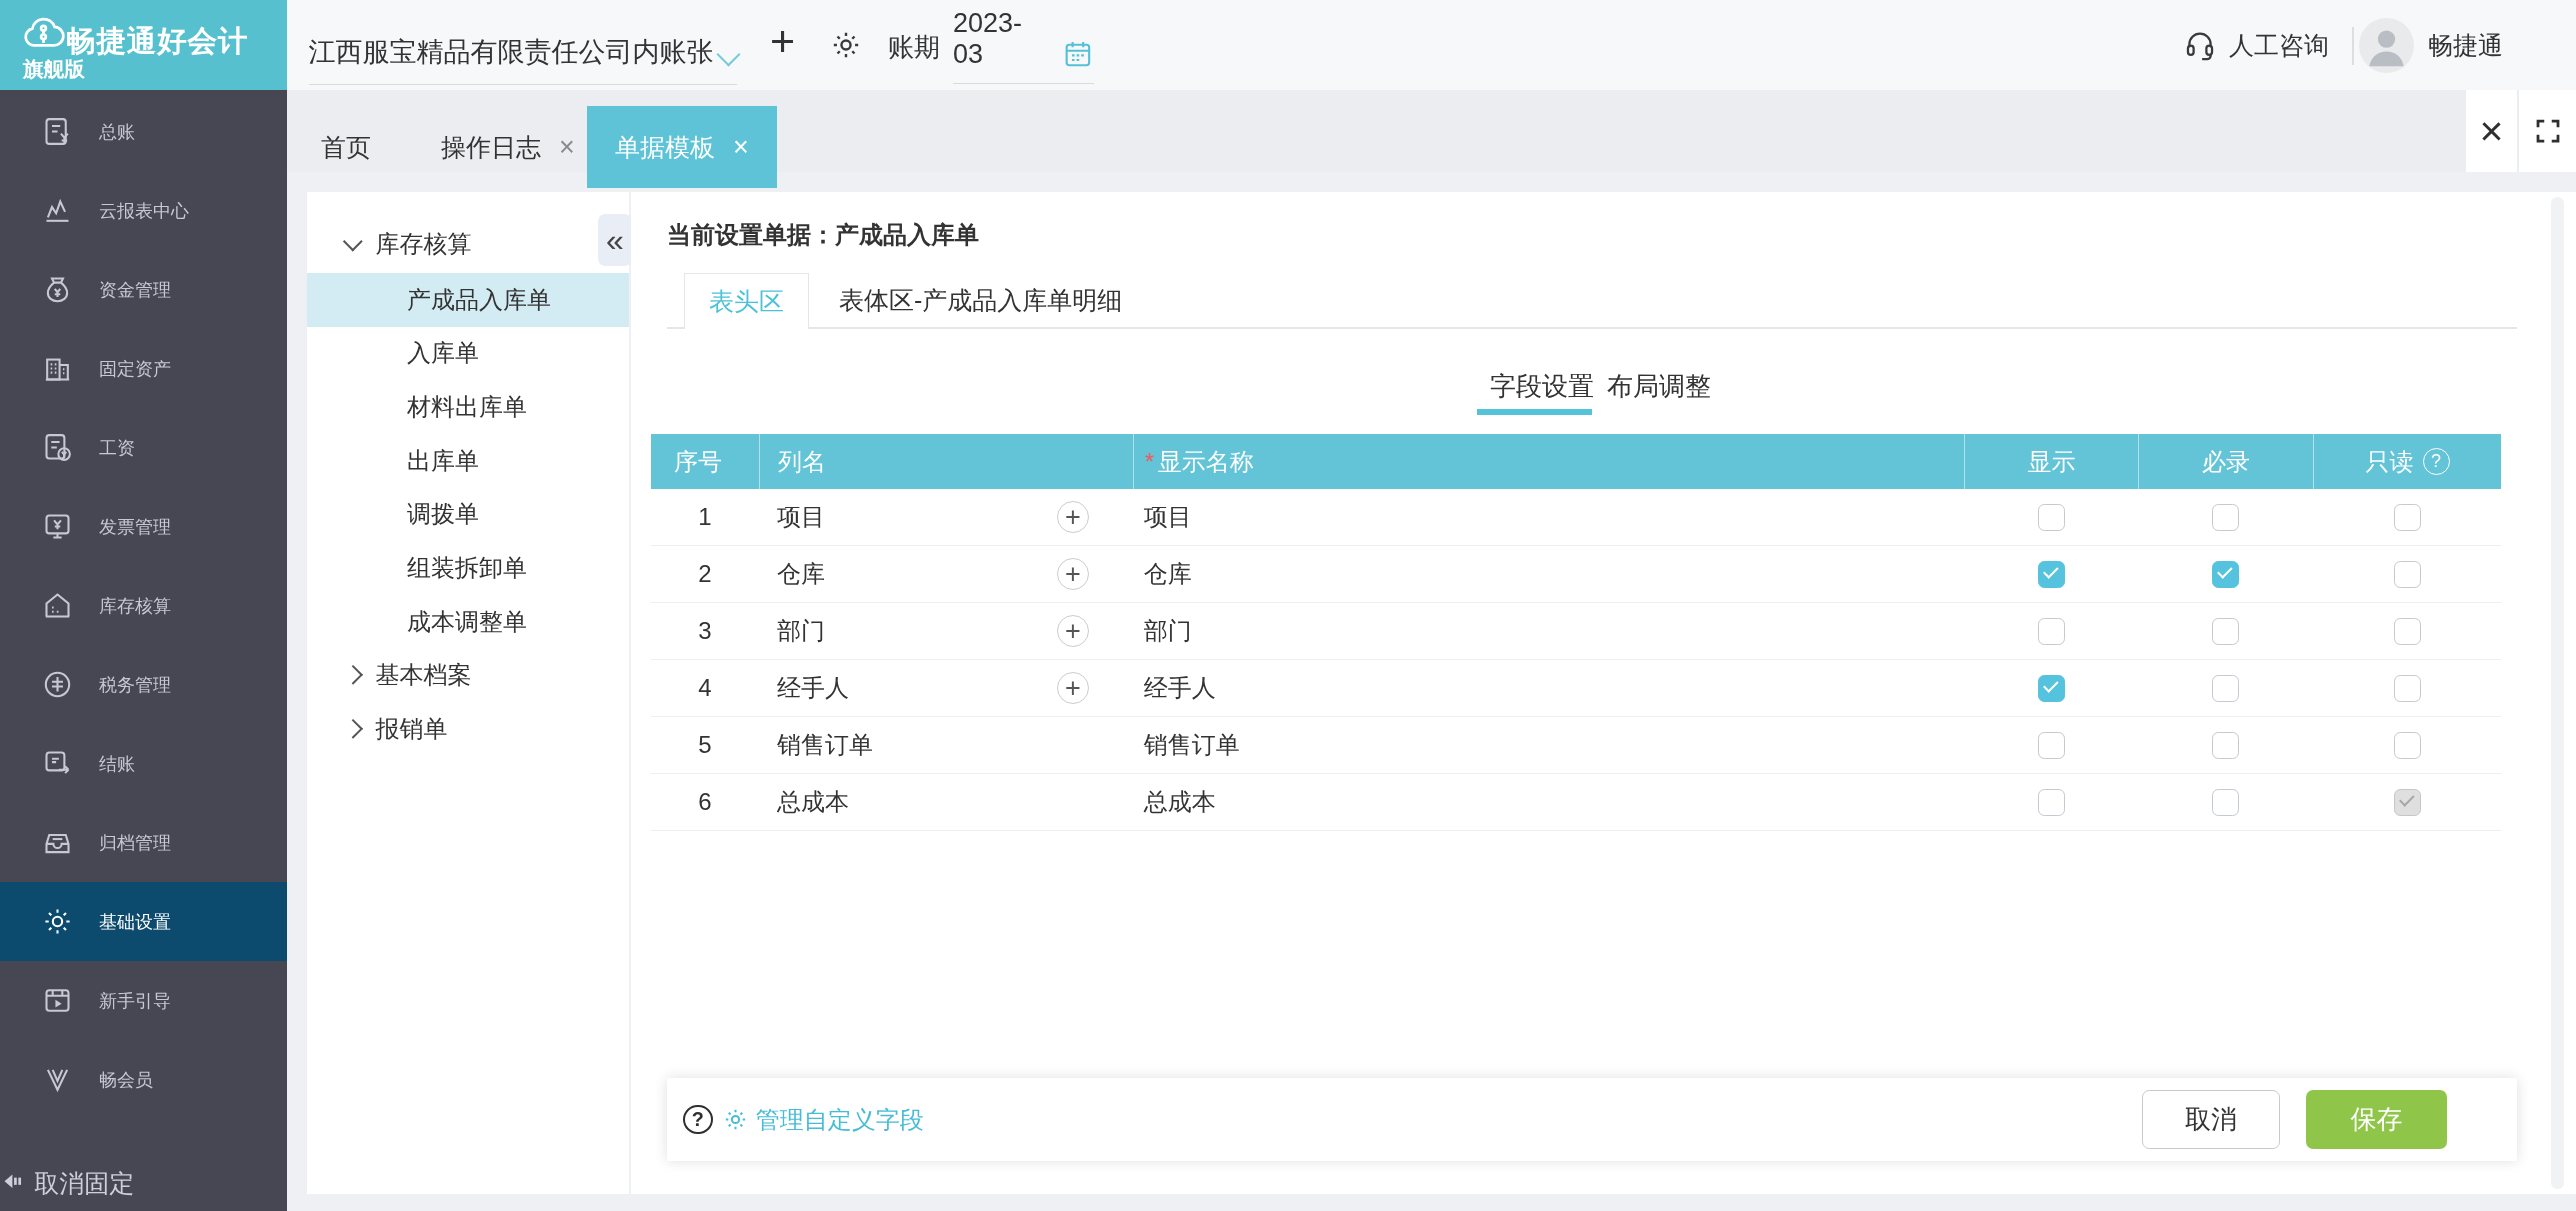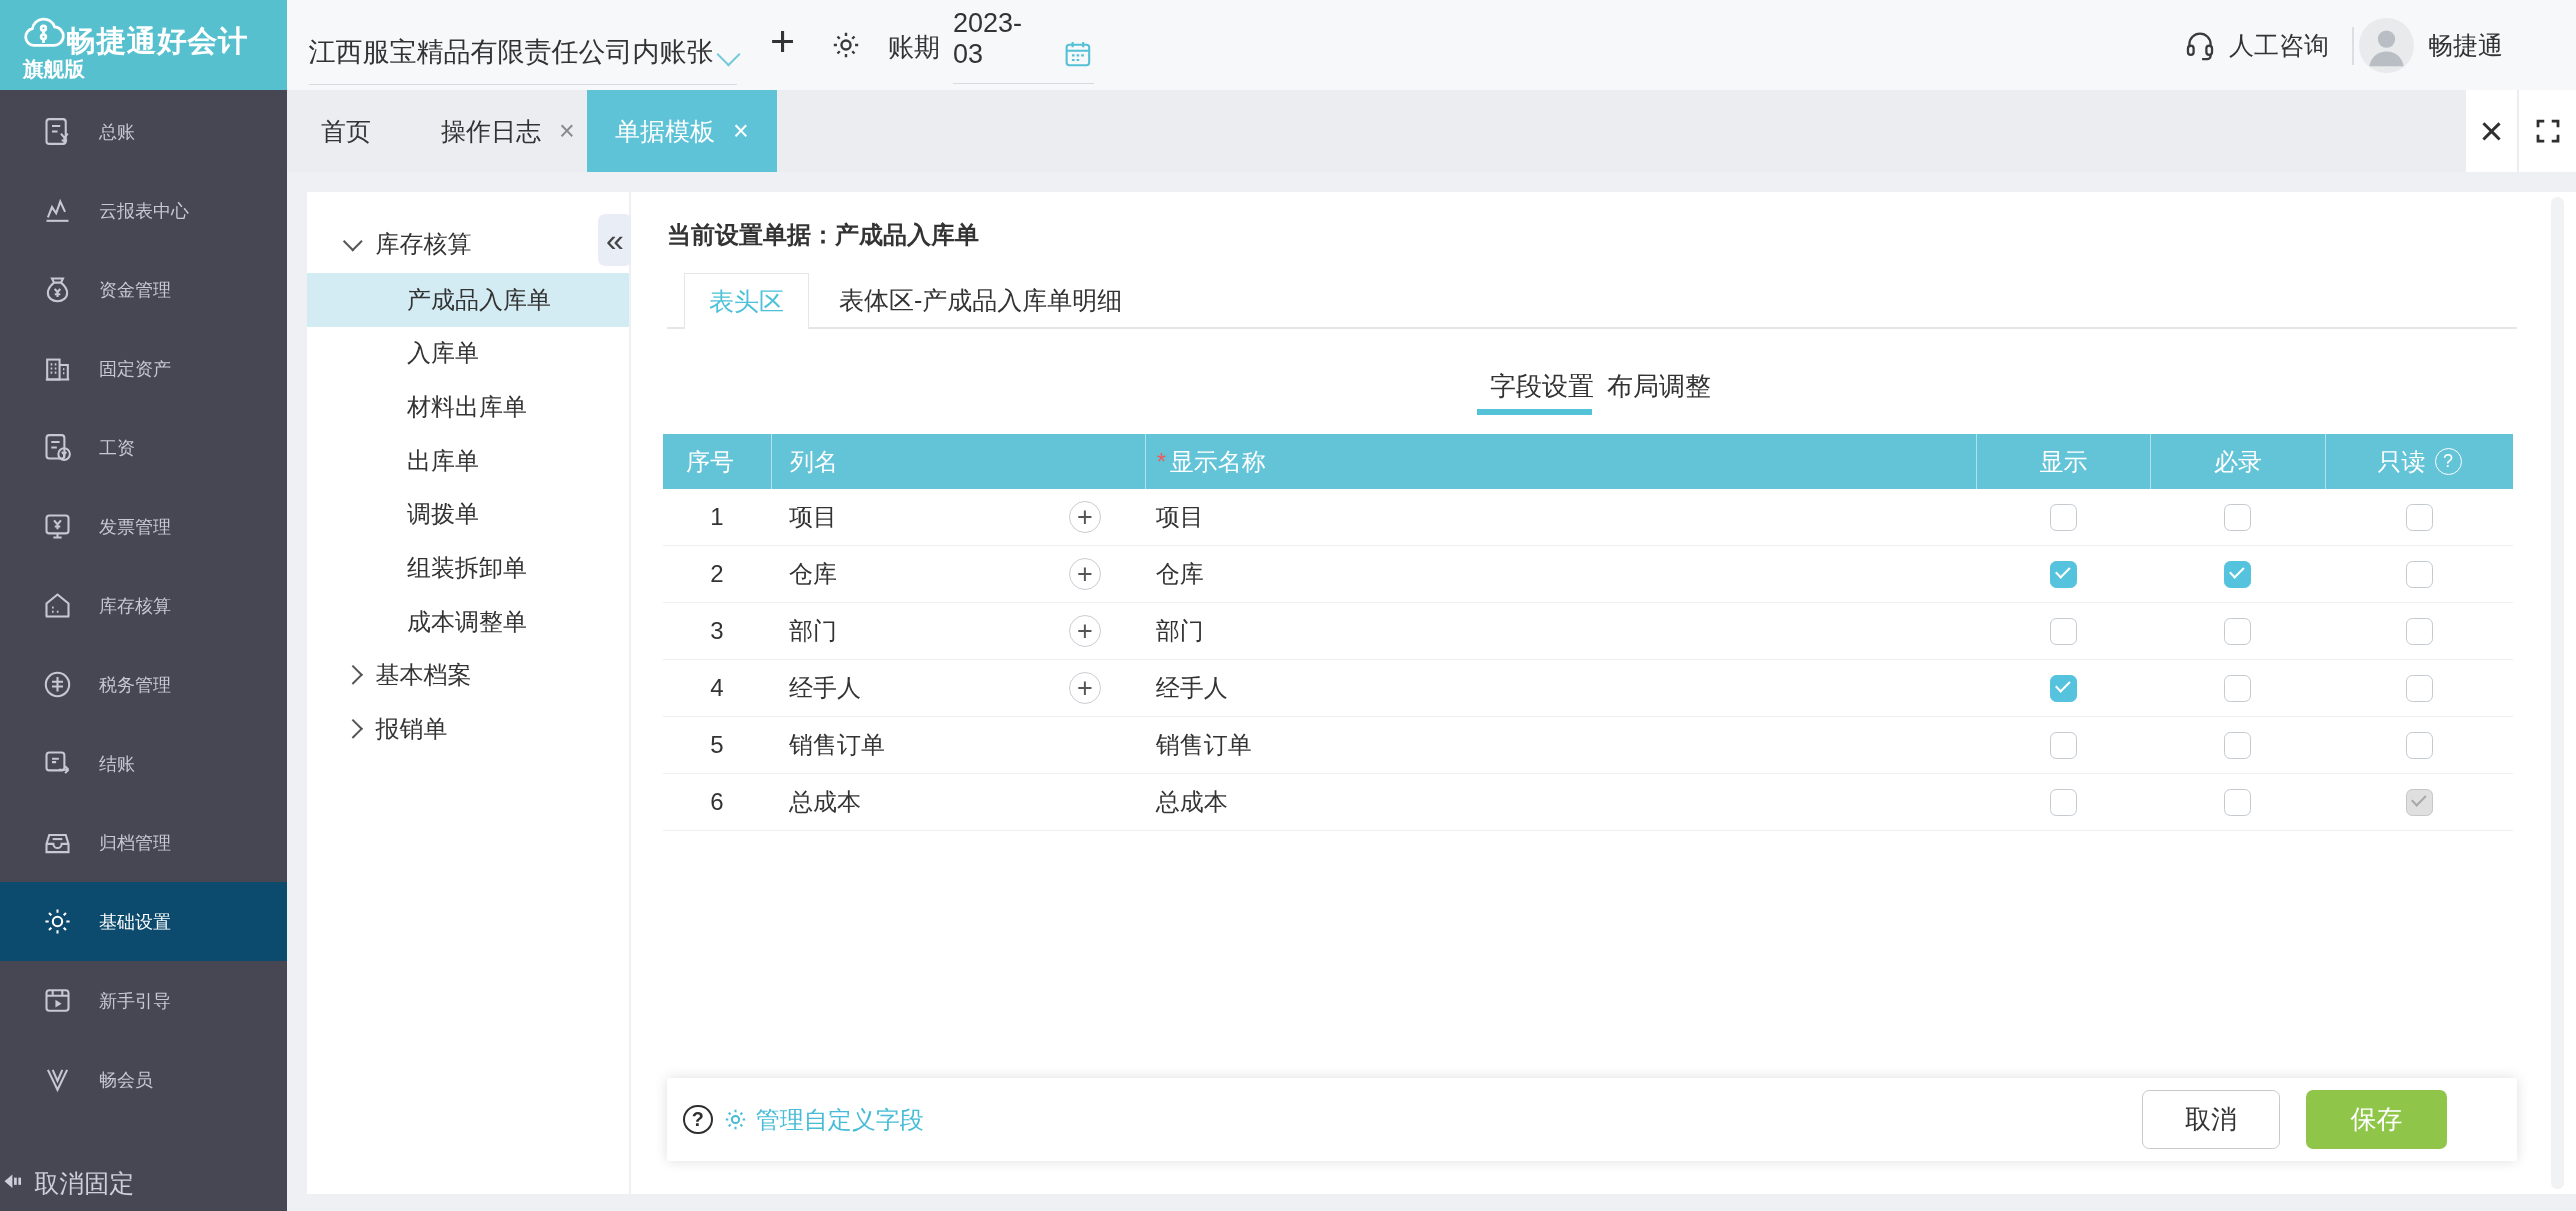--- a/index.html
+++ b/index.html
@@ -26,21 +26,21 @@
   .gear-dark{position:absolute;left:542px;top:28px;cursor:pointer}
   .period-label{position:absolute;left:601px;top:30px;font-size:26px}
   .period{position:absolute;left:666px;top:0;width:141px;height:70px;border-bottom:1.8px solid #d8dade;display:flex;align-items:flex-end;gap:10.7px;font-size:27px;padding-bottom:12.5px;cursor:pointer}
   .support{position:absolute;right:247px;top:0;height:90px;display:flex;align-items:center;gap:12.5px;font-size:25px;cursor:pointer}
   .top-divider{position:absolute;right:222px;top:27px;width:1.8px;height:38px;background:#dcdee2}
   .userbox{position:absolute;right:73px;top:0;height:90px;display:flex;align-items:center;gap:14.3px;font-size:25px;cursor:pointer}
   .avatar{width:55px;height:55px;border-radius:50%;background:#e9eaec;display:flex;align-items:center;justify-content:center;overflow:hidden}
 
   
   .tabbar{position:absolute;left:287px;top:90px;right:0;height:82px;background:#ecedf1}
-  .tab{position:absolute;top:0;height:82px;display:flex;align-items:center;font-size:25px;color:#333;cursor:pointer}
+  .tab{position:absolute;top:16px;height:82px;display:flex;align-items:center;font-size:25px;color:#333;cursor:pointer}
   .tab .x{font-size:27px;color:#8a8a8a;margin-left:18px}
   .tab-active{background:#5ec3d6;color:#fff;justify-content:center}
   .tab-active .x{color:#fff}
   .win-btn{position:absolute;top:0;height:82px;background:#fff;display:flex;align-items:center;justify-content:center;cursor:pointer}
   .win-close{right:59px;width:51px;font-size:41px;font-weight:300;color:#2f2f2f}
   .win-full{right:0;width:57px}
 
   
   .tree{position:absolute;left:307px;top:192px;width:322px;height:1002px;background:#fff}
   .collapse-btn{position:absolute;left:291px;top:22.4px;width:34px;height:52px;background:#e9eef6;border-radius:7.2px;display:flex;align-items:center;justify-content:center;font-size:32px;color:#444;cursor:pointer}
@@ -54,21 +54,21 @@
 
   
   .main{position:absolute;left:631px;top:192px;width:1945px;height:1002px;background:#fff}
   .cur-doc{position:absolute;left:36px;top:27px;font-size:24px;font-weight:700}
   .area-line{position:absolute;left:36px;top:135px;width:1850px;height:1.8px;background:#e4e7ea}
   .area-tab-active{position:absolute;left:53px;top:81px;width:125px;height:56px;background:#fff;border:1.8px solid #e4e7ea;border-bottom:none;display:flex;align-items:center;justify-content:center;color:#4cc1d9;font-size:25px;box-sizing:border-box;cursor:pointer;z-index:2}
   .area-tab{position:absolute;left:208px;top:81px;height:55px;display:flex;align-items:center;font-size:25px;cursor:pointer}
   .set-tab{position:absolute;top:177px;font-size:26px;font-weight:500;cursor:pointer}
   .set-underline{position:absolute;left:846px;top:217px;width:115px;height:6.3px;background:#54c3d8}
 
-  .ftable{position:absolute;left:32px;top:242px;width:1850px}
+  .ftable{position:absolute;left:20px;top:242px;width:1850px}
   .grid-cols{display:grid;grid-template-columns:108px 374px 831px 174px 175px 188px}
   .thead{height:55px;background:#63c4d8;color:#fff;font-size:24px}
   .thead>div{height:100%;display:flex;align-items:center;box-sizing:border-box}
   .th-seq{padding-left:23px}
   .th-col{padding-left:18px;border-left:1.8px solid rgba(255,255,255,.5)}
   .th-disp{padding-left:10.7px;border-left:1.8px solid rgba(255,255,255,.5)}
   .th-c{justify-content:center;border-left:1.8px solid rgba(255,255,255,.5)}
   .req{color:#f25a5a;margin-right:3.6px}
   .qmark{width:27px;height:27px;border:1.8px solid #fff;border-radius:50%;font-size:18px;display:flex;align-items:center;justify-content:center;margin-left:9px;box-sizing:border-box}
   .trow{height:56px;border-bottom:1.8px solid #edf0f2;font-size:24px}

